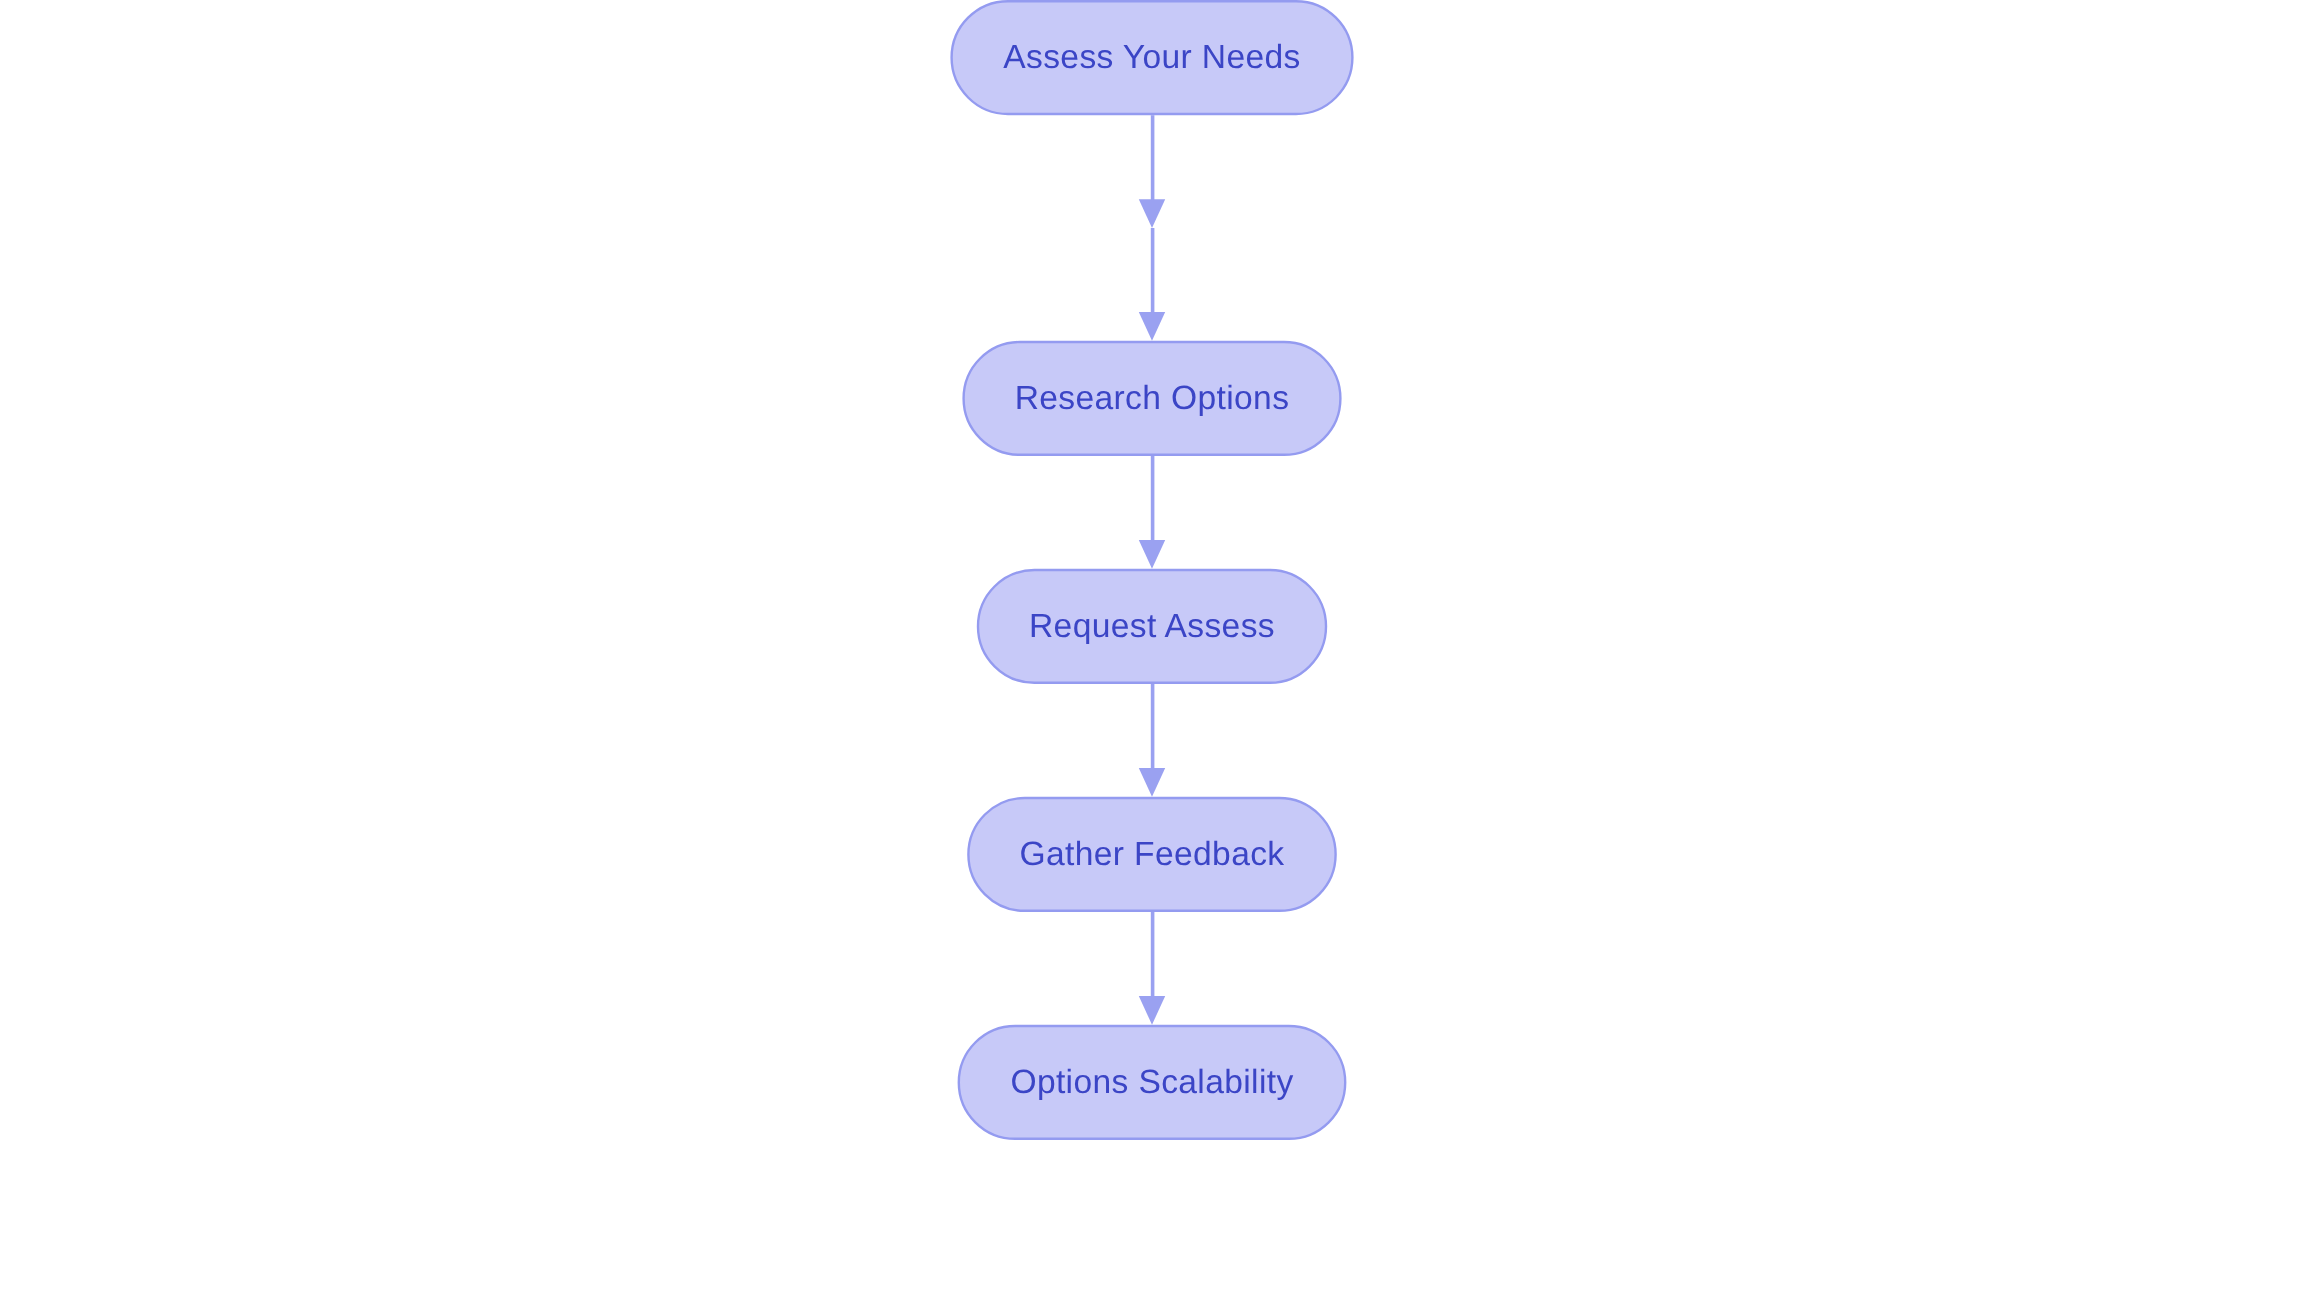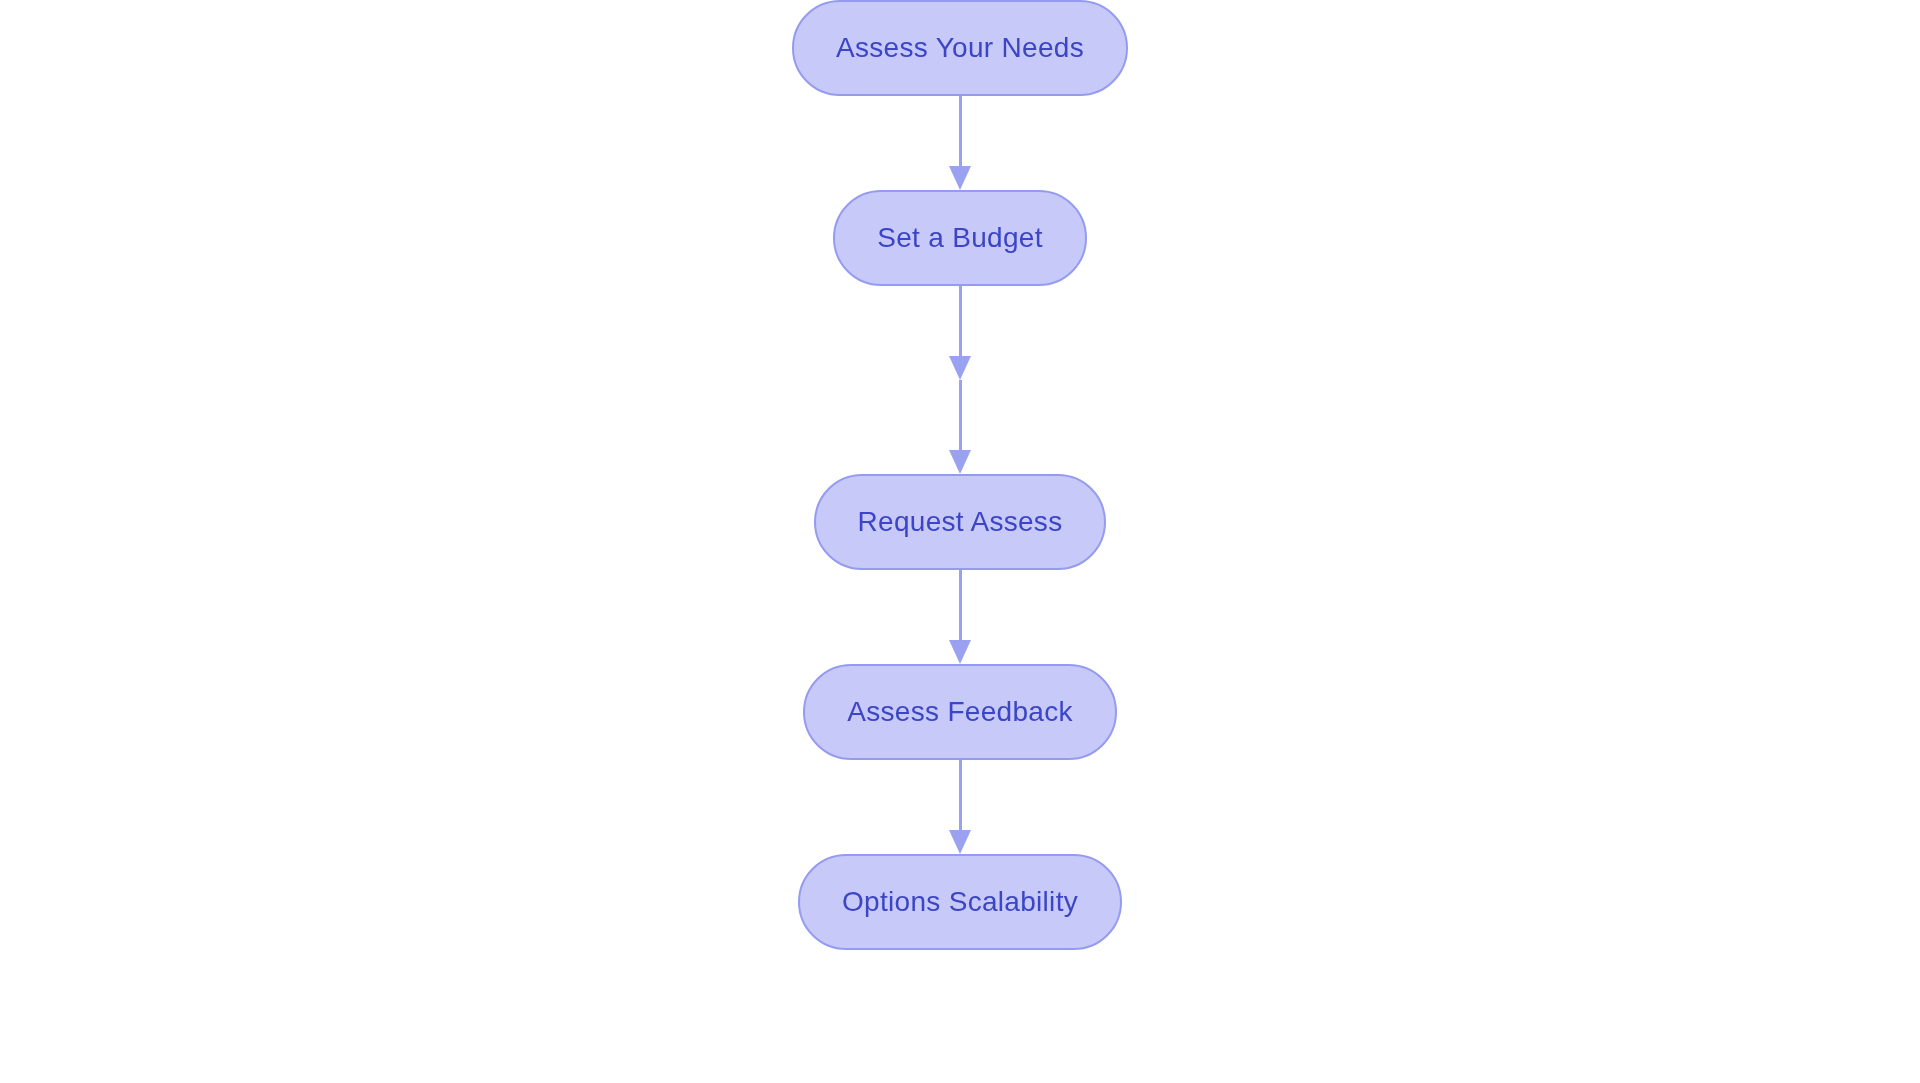--- a/index.html
+++ b/index.html
@@ -64,46 +64,46 @@
 <div class="canvas" id="flow-canvas">
   <div class="flow-node">
     <span class="flow-node-label">Assess Your Needs</span>
   </div>
 
   <div class="flow-arrow">
     <div class="arrow-line"></div>
     <div class="arrow-head"></div>
   </div>
 
-  <div class="flow-node">
-    <span class="flow-node-label">Set a Budget</span>
-  </div>
 
   <div class="flow-arrow">
     <div class="arrow-line"></div>
     <div class="arrow-head"></div>
   </div>
 
+  <div class="flow-node">
+    <span class="flow-node-label">Research Options</span>
+  </div>
 
   <div class="flow-arrow">
     <div class="arrow-line"></div>
     <div class="arrow-head"></div>
   </div>
 
   <div class="flow-node">
     <span class="flow-node-label">Request Assess</span>
   </div>
 
   <div class="flow-arrow">
     <div class="arrow-line"></div>
     <div class="arrow-head"></div>
   </div>
 
   <div class="flow-node">
-    <span class="flow-node-label">Assess Feedback</span>
+    <span class="flow-node-label">Gather Feedback</span>
   </div>
 
   <div class="flow-arrow">
     <div class="arrow-line"></div>
     <div class="arrow-head"></div>
   </div>
 
   <div class="flow-node">
     <span class="flow-node-label">Options Scalability</span>
   </div>

